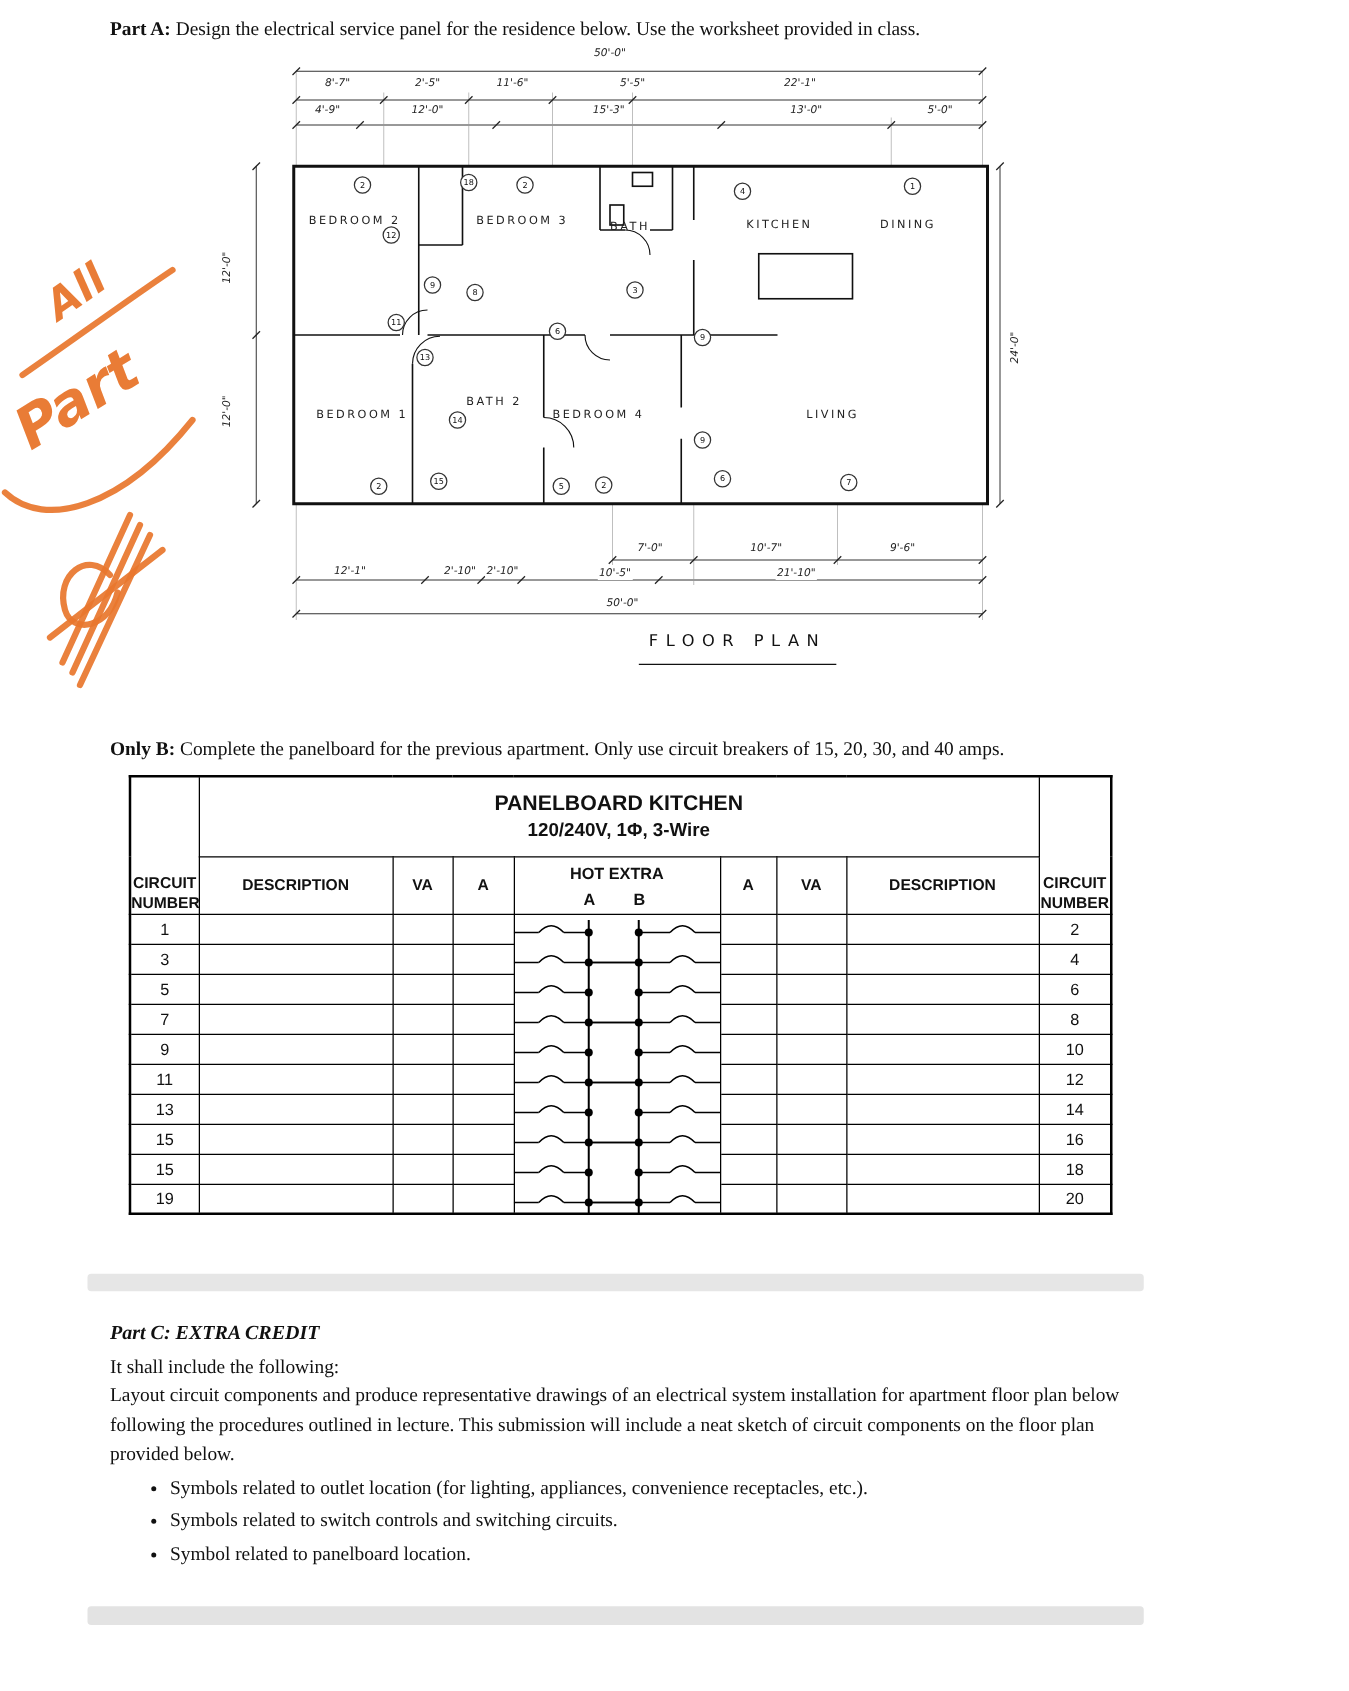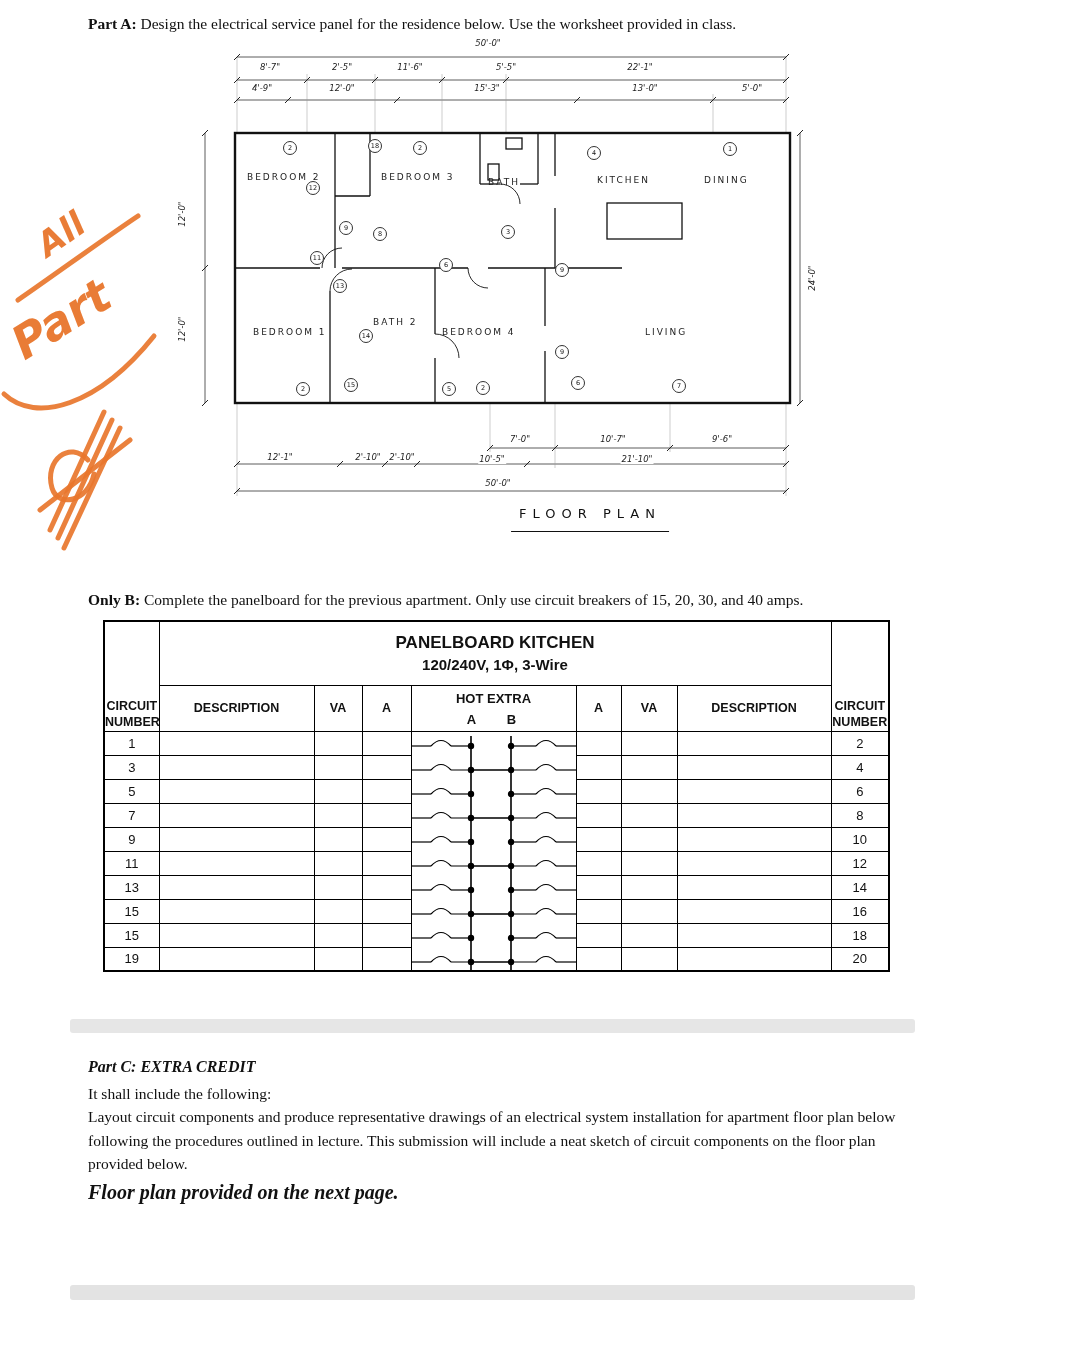--- a/index.html
+++ b/index.html
@@ -505,16 +505,20 @@
       <circle cx="60" cy="228" r="3.2" fill="#000"></circle>
     </svg>
 </div>
 
 <div class="sep-bar" id="sep-1"></div>
 
 <div id="part-c">
   <h3>Part C: EXTRA CREDIT</h3>
   <p id="pc-intro">It shall include the following:</p>
   <p>Layout circuit components and produce representative drawings of an electrical system installation for apartment floor plan below following the procedures outlined in lecture. This submission will include a neat sketch of circuit components on the floor plan provided below.</p>
-  <h2 id="pc-footer">Floor plan provided on the next page.</h2>
+  <ul id="pc-bullets">
+      <li>Symbols related to outlet location (for lighting, appliances, convenience receptacles, etc.).</li>
+      <li>Symbols related to switch controls and switching circuits.</li>
+      <li>Symbol related to panelboard location.</li>
+    </ul>
 </div>
 
 <div class="sep-bar" id="sep-2"></div>
 
 </body></html>

